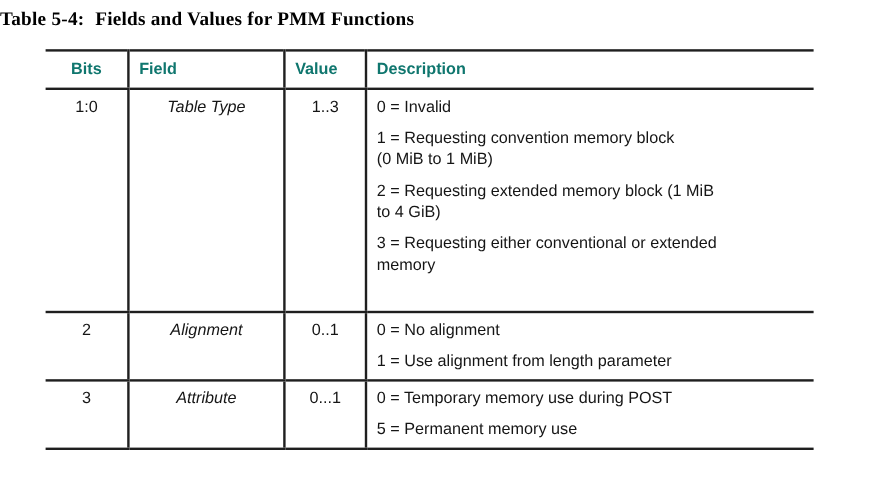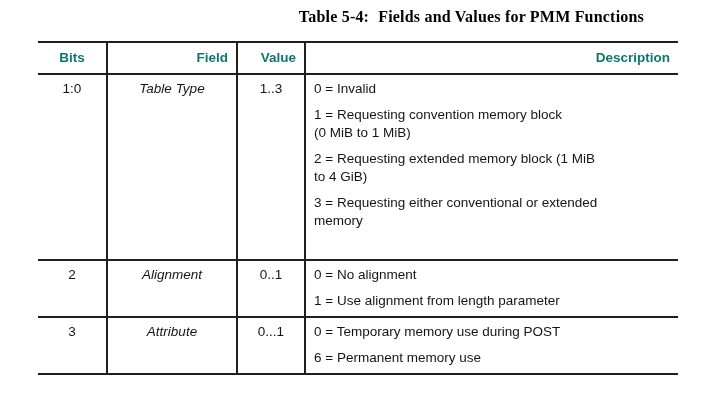--- a/index.html
+++ b/index.html
@@ -10,21 +10,21 @@
     color: #111111;
     overflow: hidden;
     position: relative;
   }
   .caption {
     position: absolute;
     top: 8px; left: 0;
     width: 724px;
     box-sizing: border-box;
     padding-right: 80px;
-    text-align: right;
+    text-align: left;
     font-family: "Liberation Serif", serif;
     font-weight: bold;
     font-size: 16px;
     color: #000000;
     letter-spacing: 0.2px;
   }
   .caption .cap-label { margin-right: 9px; }
   table.pmm {
     position: absolute;
     left: 38px; top: 41px;
@@ -35,21 +35,21 @@
     font-size: 13.5px;
     line-height: 18px;
     color: #151515;
   }
   .pmm th, .pmm td {
     border-bottom: 2px solid #1f1f1f;
     vertical-align: top;
     padding: 5px 8px 6px 8px;
     box-sizing: border-box;
   }
-  .pmm th + th, .pmm td + td { border-left: 2px solid #1f1f1f; text-align: right; }
+  .pmm th + th, .pmm td + td { border-left: 2px solid #1f1f1f; }
   .pmm th {
     font-weight: bold;
     text-align: left;
     height: 29px;
     padding-top: 6px;
     color: #0f766e;
   }
   .pmm th.c-bits { text-align: center; }
   .pmm td.c-bits { text-align: center; }
   .pmm td.c-field { text-align: center; font-style: italic; }
@@ -103,17 +103,17 @@
           <div class="para">0 = No alignment</div>
           <div class="para">1 = Use alignment from length parameter</div>
         </td>
       </tr>
       <tr style="height: 53px;">
         <td class="c-bits">3</td>
         <td class="c-field">Attribute</td>
         <td class="c-value">0...1</td>
         <td class="c-desc">
           <div class="para">0 = Temporary memory use during POST</div>
-          <div class="para">6 = Permanent memory use</div>
+          <div class="para">5 = Permanent memory use</div>
         </td>
       </tr>
     </tbody>
 </table>
 
 </body></html>

